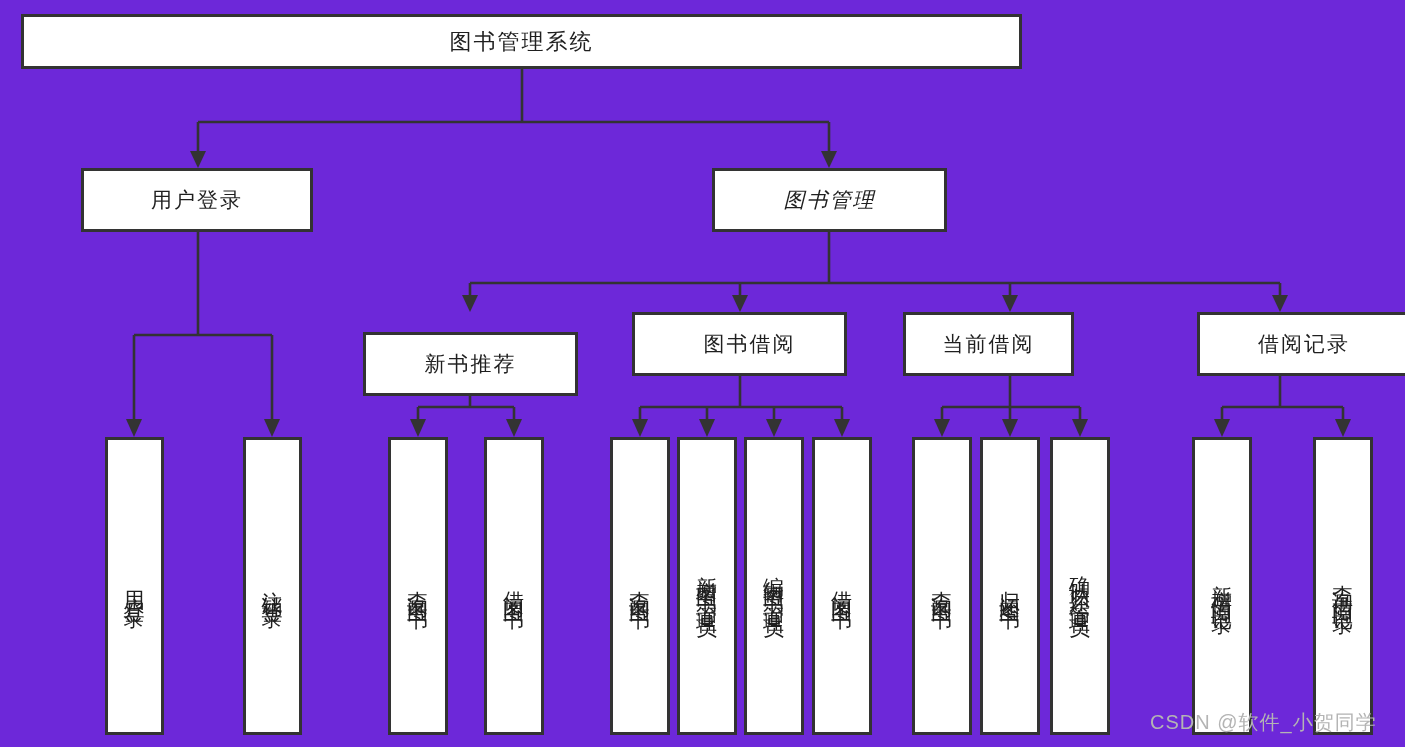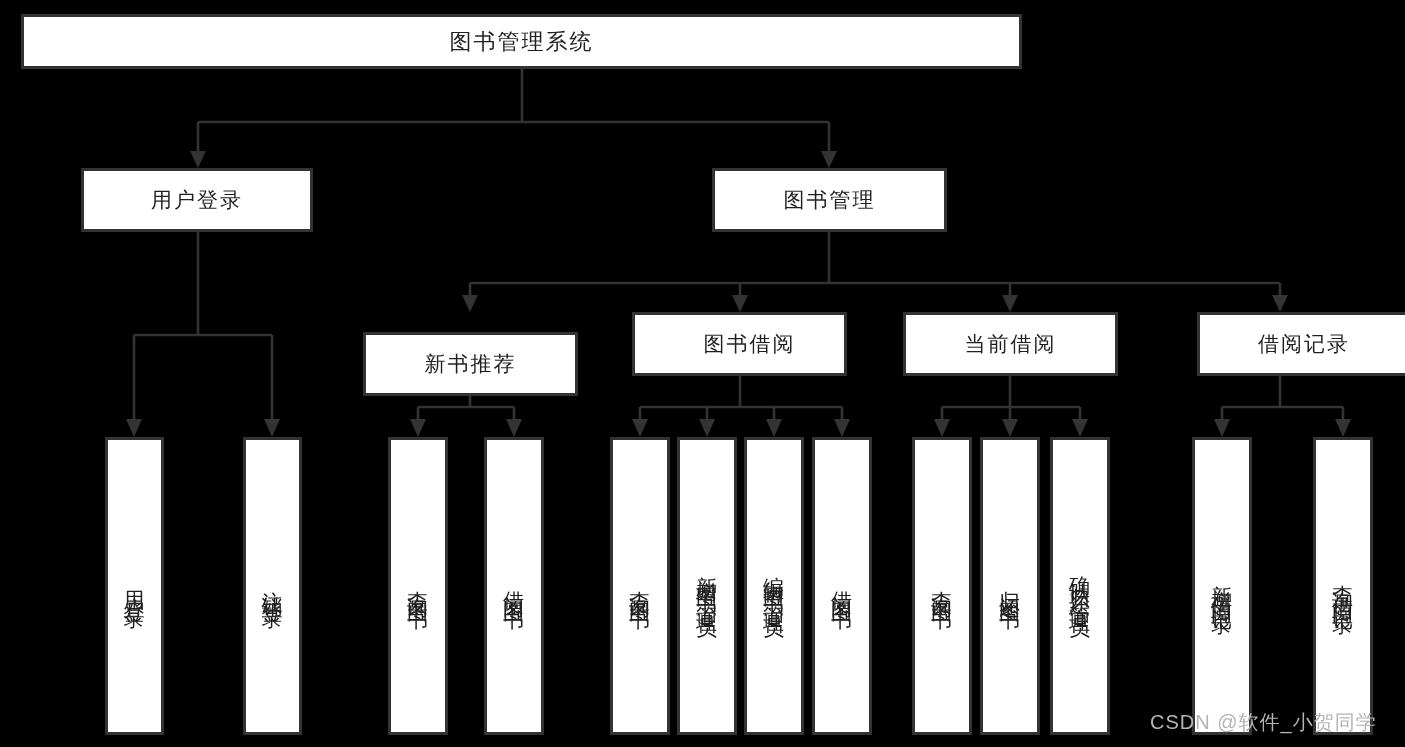--- a/index.html
+++ b/index.html
@@ -5,21 +5,21 @@
   html, body {
     margin: 0;
     padding: 0;
     background: #ffffff;
     font-family: "Liberation Sans", "DejaVu Sans", sans-serif;
   }
   #stage {
     position: relative;
     width: 1405px;
     height: 747px;
-    background: #000000;
+    background: #6d28d9;
     overflow: hidden;
   }
   #wires {
     position: absolute;
     left: 0; top: 0;
     width: 1405px;
     height: 747px;
   }
   .node {
     position: absolute;
@@ -143,25 +143,25 @@
       <path d="M1222 407 V421"></path>
       <polygon points="1214,419 1230,419 1222,437"></polygon>
       <path d="M1343 407 V421"></path>
       <polygon points="1335,419 1351,419 1343,437"></polygon>
     </g>
   </svg>
 
   <div class="node hbox root" style="left:21px; top:14px; width:1001px; height:55px;">图书管理系统</div>
 
   <div class="node hbox" style="left:81px; top:168px; width:232px; height:64px;">用户登录</div>
-  <div class="node hbox" style="left:712px; top:168px; width:235px; height:64px;">图书管理</div>
+  <div class="node hbox" style="left:712px; top:168px; width:235px; height:64px;font-style:italic;">图书管理</div>
 
   <div class="node hbox" style="left:363px; top:332px; width:215px; height:64px;">新书推荐</div>
   <div class="node hbox" style="left:632px; top:312px; width:215px; height:64px;padding-left:20px;">图书借阅</div>
-  <div class="node hbox" style="left:903px; top:312px; width:215px; height:64px;">当前借阅</div>
+  <div class="node hbox" style="left:903px; top:312px; width:171px; height:64px;">当前借阅</div>
   <div class="node hbox" style="left:1173px; top:312px; width:214px; height:64px;margin-left:24px;">借阅记录</div>
 
   <div class="node leaf" style="left:105px; top:437px; width:59px; height:298px;">
     <span class="vtext">用户登录</span>
   </div>
   <div class="node leaf" style="left:243px; top:437px; width:59px; height:298px;">
     <span class="vtext">注销登录</span>
   </div>
   <div class="node leaf" style="left:388px; top:437px; width:60px; height:298px;">
     <span class="vtext">查询图书</span>

